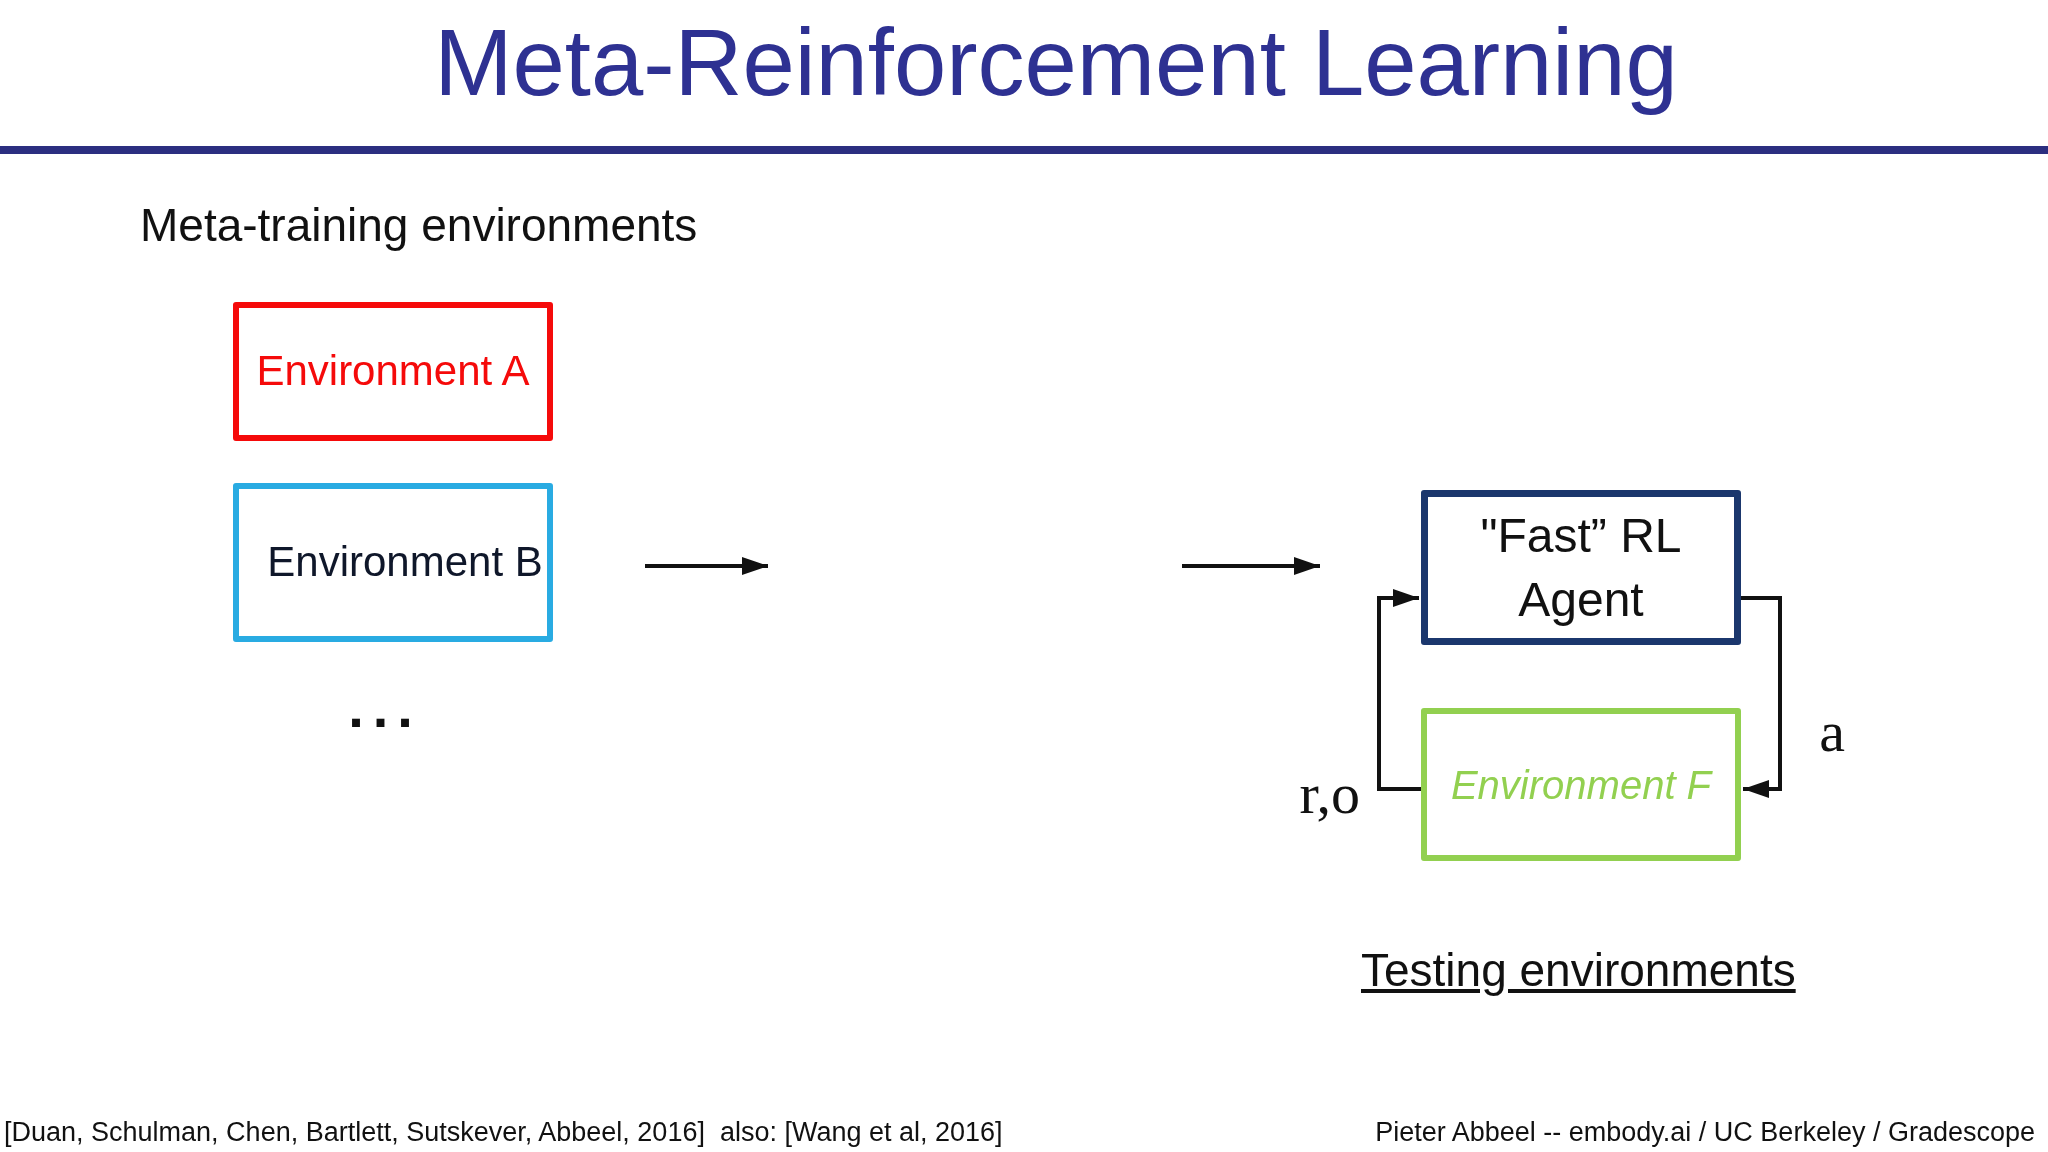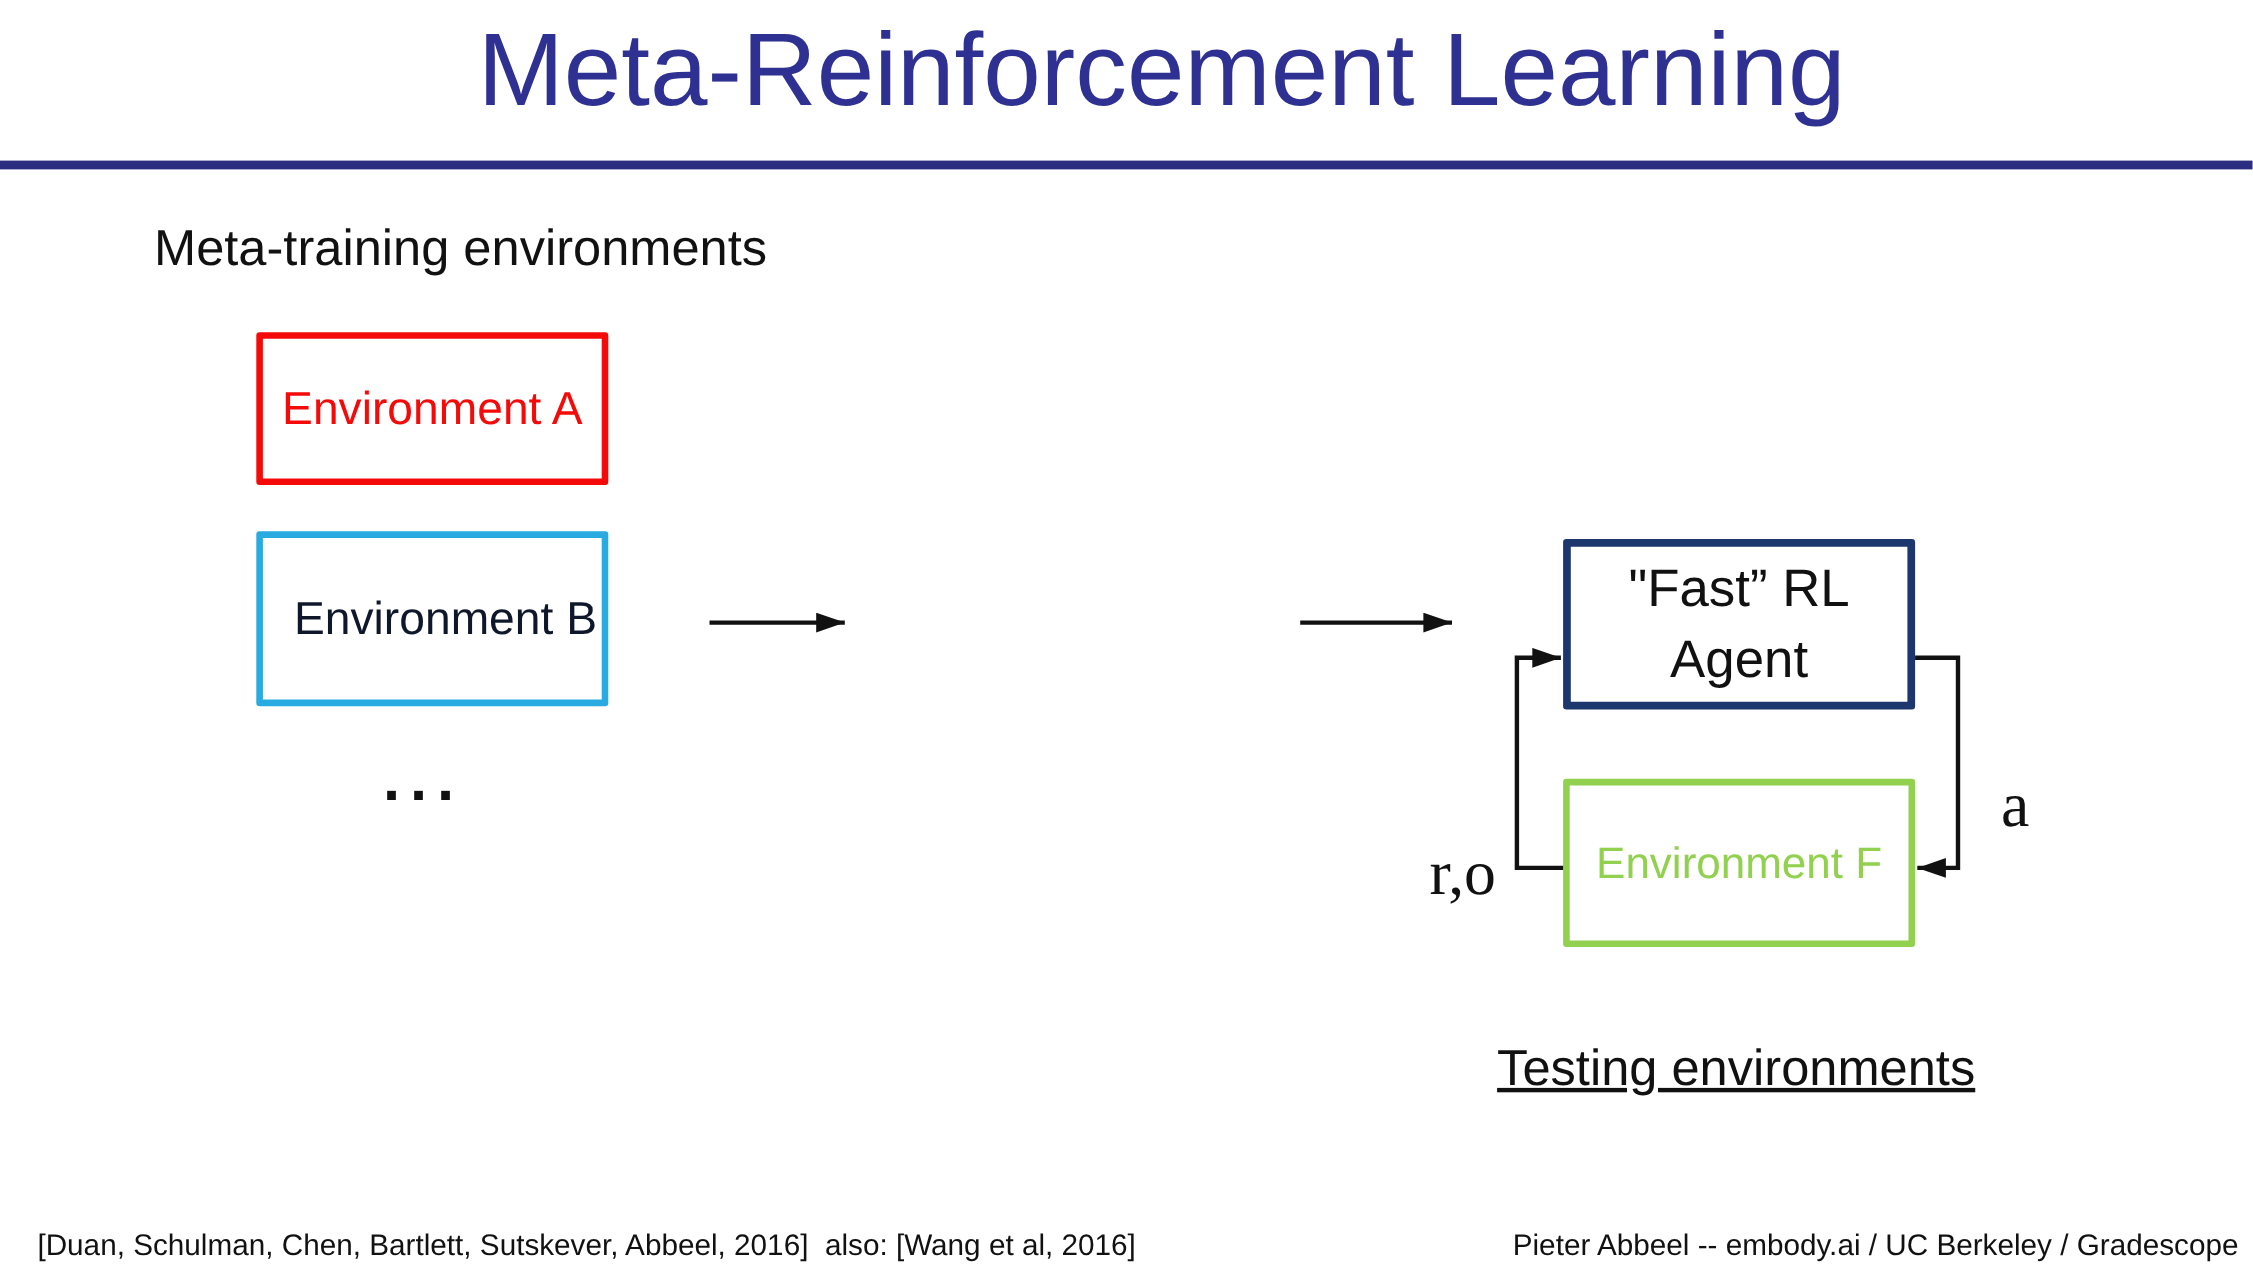--- a/index.html
+++ b/index.html
@@ -35,21 +35,21 @@
     position:absolute; left:320px; top:680px; width:130px; text-align:center;
     font-size:56px; line-height:1; font-weight:700; letter-spacing:9px; color:#111111;
   }
 
   .arrows { position:absolute; left:0; top:0; pointer-events:none; }
 
   .loop-label { position:absolute; font-family:"Liberation Serif", serif; color:#111111; }
   .ro      { left:1260px; top:721px; width:100px; text-align:right; font-size:58px; line-height:1;margin-top:44px; }
   .a-label { left:1810px; top:703px; width:44px;  text-align:center; font-size:58px; line-height:1; }
 
-  .footer { position:absolute; top:1116px; font-size:27px; line-height:32px; white-space:pre; color:#111111;margin-left:30px; }
+  .footer { position:absolute; top:1116px; font-size:27px; line-height:32px; white-space:pre; color:#111111; }
   .citation { left:4px; }
   .credit { right:13px; text-align:left; }
 </style>
 </head>
 <body>
 
 <div class="slide">
 
   <h1 class="title" style="color: rgb(46, 49, 146);">Meta-Reinforcement Learning</h1>
 
@@ -66,21 +66,21 @@
   </div>
 
   <div class="ellipsis">...</div>
 
 
   <div class="box agent" style="border-color: rgb(27, 55, 109);">
     <span class="box-label navy-label">"Fast” RL
 Agent</span>
   </div>
 
-  <div class="box env-f" style="border-color: rgb(146, 208, 80);">
+  <div class="box env-f" style="border-color: rgb(146, 208, 80); font-style: italic;">
     <span class="box-label env-label" style="color: rgb(146, 208, 80);">Environment F</span>
   </div>
 
   <svg class="arrows" width="2048" height="1152" viewBox="0 0 2048 1152">
     <defs>
       <marker id="ah" markerUnits="userSpaceOnUse" markerWidth="27" markerHeight="19" refX="26" refY="9" orient="auto">
         <path d="M0,0 L26,9 L0,18 Z" fill="#111111"></path>
       </marker>
     </defs>
     <line x1="645" y1="566" x2="768" y2="566" stroke="#111111" stroke-width="4" marker-end="url(#ah)"></line>

